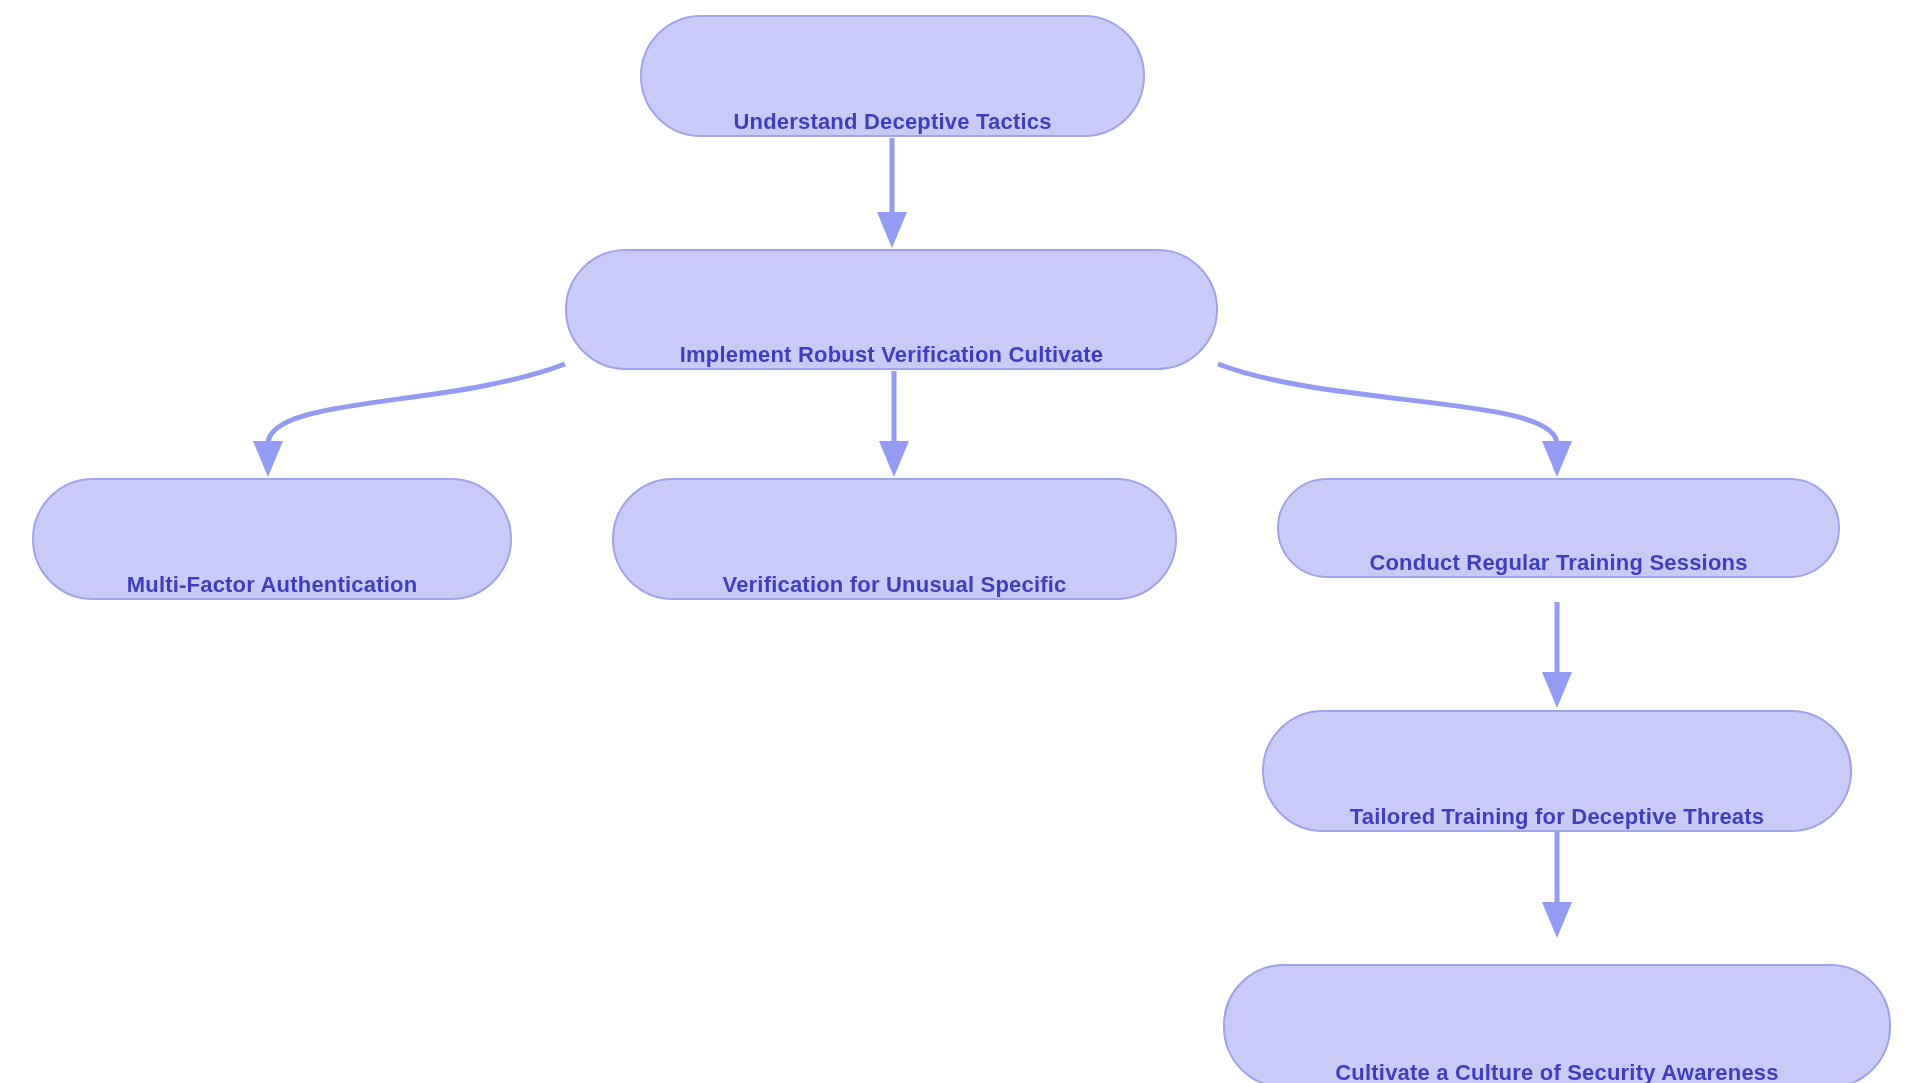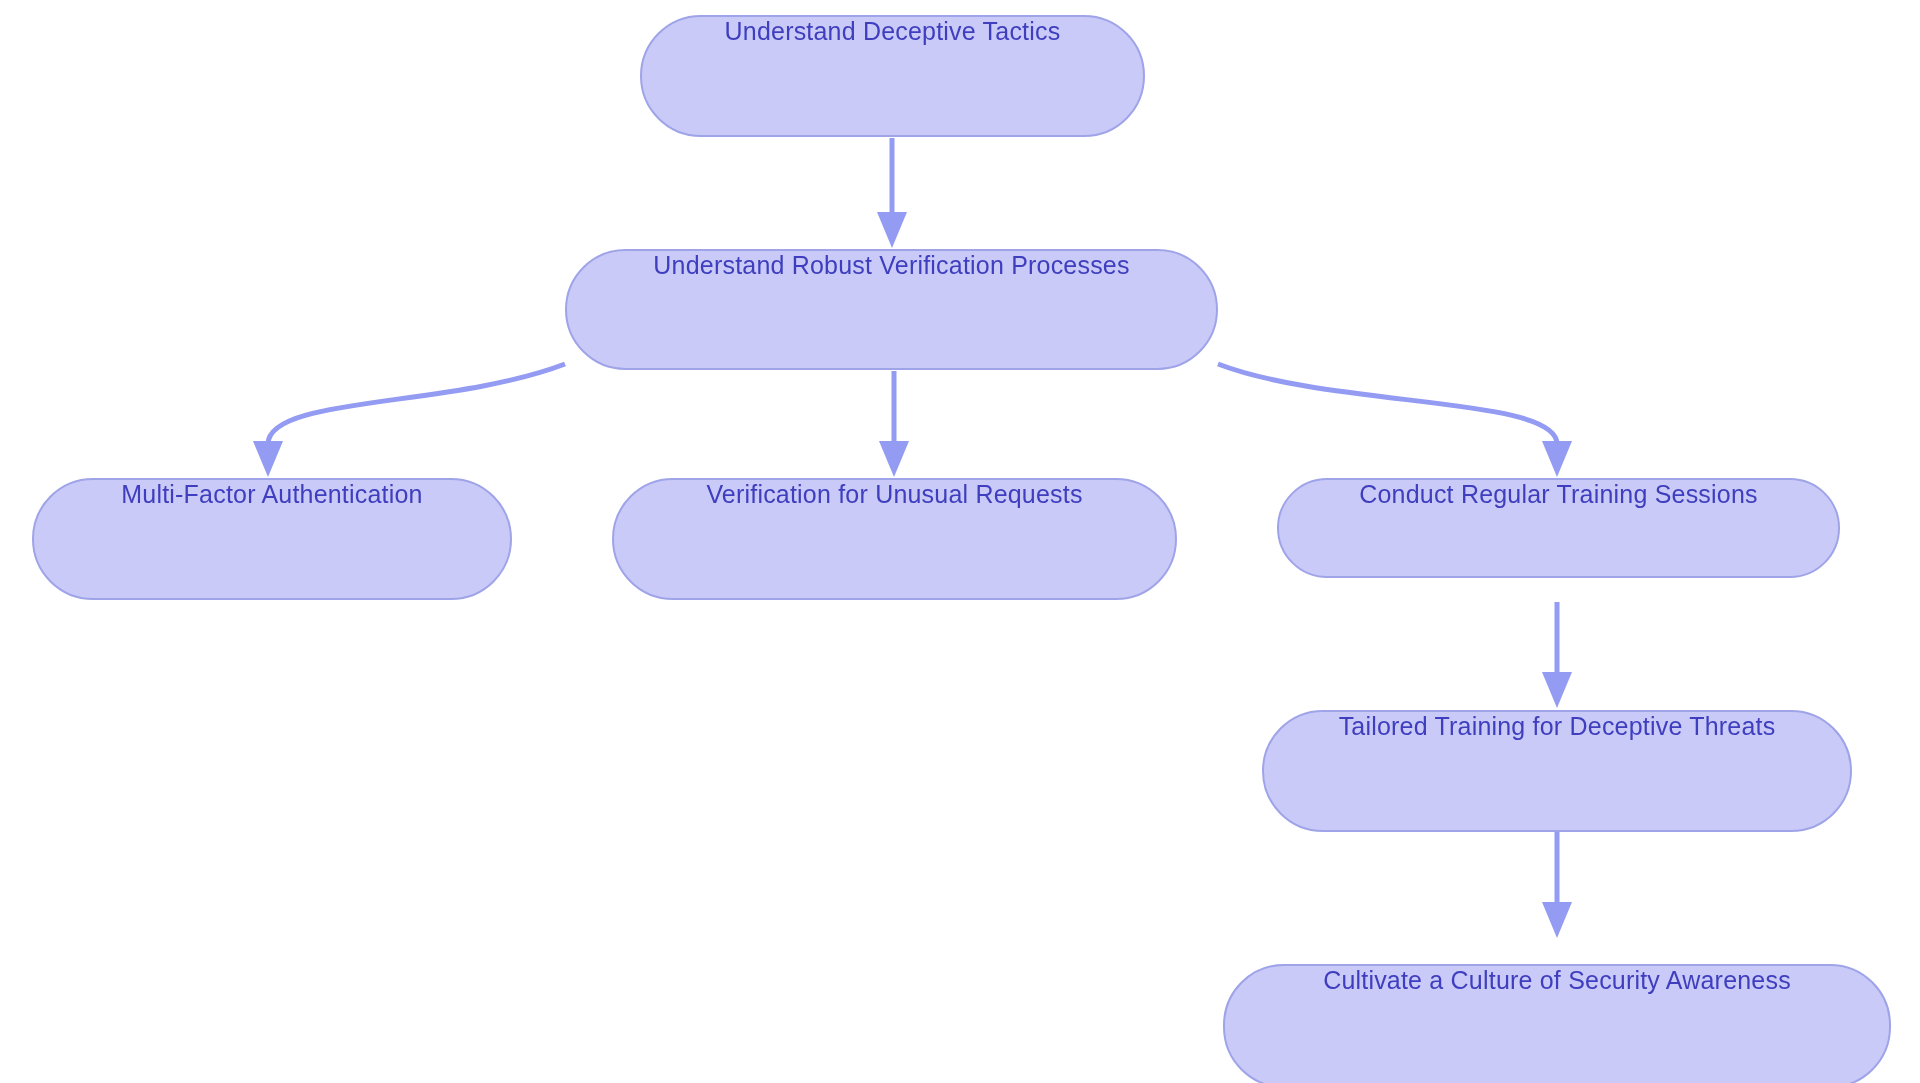--- a/index.html
+++ b/index.html
@@ -23,26 +23,26 @@
     height: 1083px;
     pointer-events: none;
   }
   .node {
     position: absolute;
     box-sizing: border-box;
     background: var(--node-fill, #c9caf8);
     border: 2px solid var(--node-border, #9fa4e8);
     border-radius: 61px;
     display: flex;
-    align-items: flex-start;
+    align-items: flex-end;
     justify-content: center;
     text-align: center;
     color: var(--node-text, #3e3ebe);
-    font-size: 25px;
-    font-weight: 400;
+    font-size: 22px;
+    font-weight: 700;
     letter-spacing: 0.2px;
     white-space: nowrap;
   }
 </style>
 </head>
 <body>
 
 <div class="canvas">
   <svg class="edges-layer" viewBox="0 0 1920 1083" xmlns="http://www.w3.org/2000/svg">
       <path d="M892 138 L892 216" fill="none" stroke="#939bf2" stroke-width="5"></path>
@@ -56,27 +56,27 @@
       <path d="M1557 602 L1557 676" fill="none" stroke="#939bf2" stroke-width="5"></path>
       <polygon points="1542,672 1572,672 1557,708" fill="#939bf2"></polygon>
       <path d="M1557 832 L1557 906" fill="none" stroke="#939bf2" stroke-width="5"></path>
       <polygon points="1542,902 1572,902 1557,938" fill="#939bf2"></polygon>
     </svg>
 
 <div class="node" style="left: 640px; top: 15px; width: 505px; height: 122px;">
       <span>Understand Deceptive Tactics</span>
     </div>
     <div class="node" style="left: 565px; top: 249px; width: 653px; height: 121px;">
-      <span>Understand Robust Verification Processes</span>
+      <span>Implement Robust Verification Cultivate</span>
     </div>
     <div class="node" style="left: 32px; top: 478px; width: 480px; height: 122px;">
       <span>Multi-Factor Authentication</span>
     </div>
     <div class="node" style="left: 612px; top: 478px; width: 565px; height: 122px;">
-      <span>Verification for Unusual Requests</span>
+      <span>Verification for Unusual Specific</span>
     </div>
     <div class="node" style="left: 1277px; top: 478px; width: 563px; height: 100px;">
       <span>Conduct Regular Training Sessions</span>
     </div>
     <div class="node" style="left: 1262px; top: 710px; width: 590px; height: 122px;">
       <span>Tailored Training for Deceptive Threats</span>
     </div>
     <div class="node" style="left: 1223px; top: 939px; width: 668px; height: 124px; margin-top: 25px;">
       <span>Cultivate a Culture of Security Awareness</span>
     </div>

